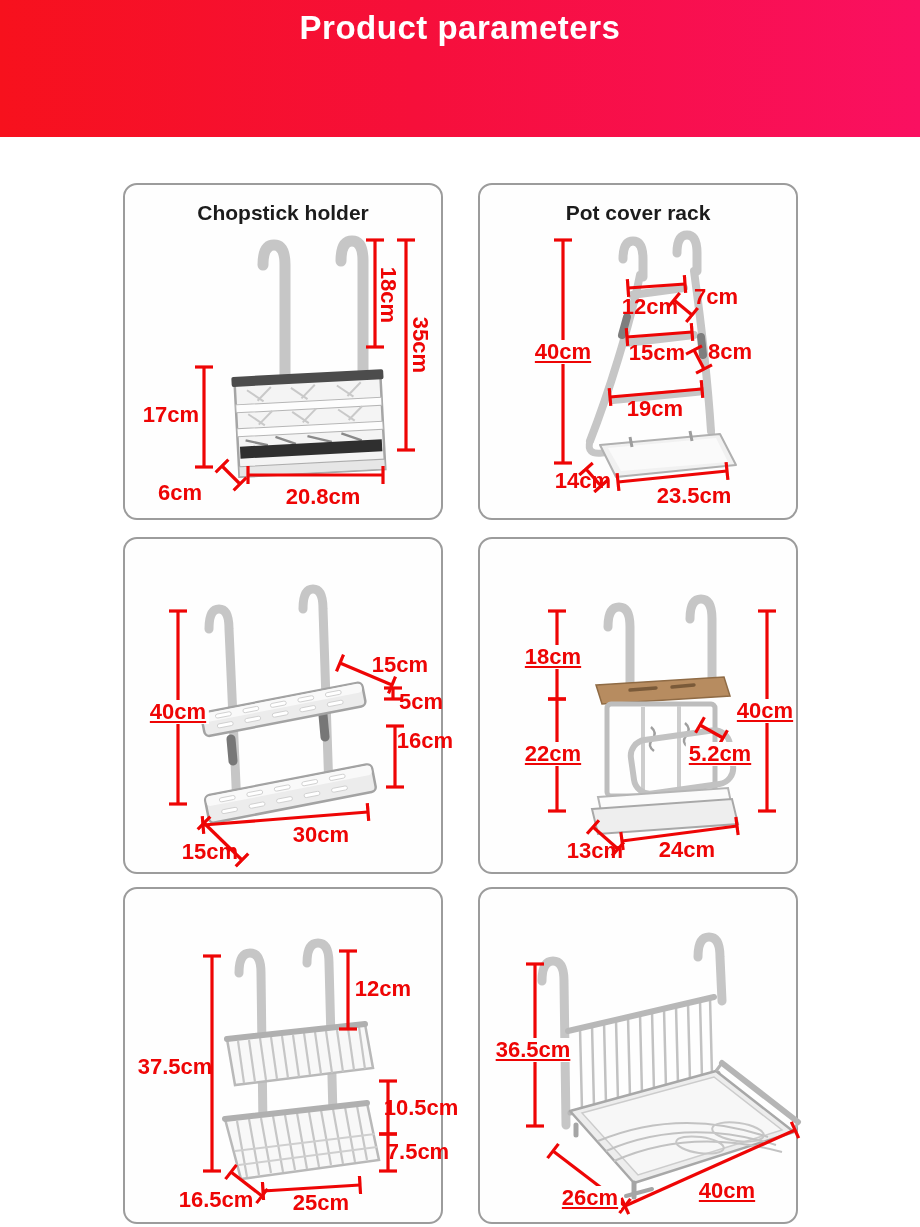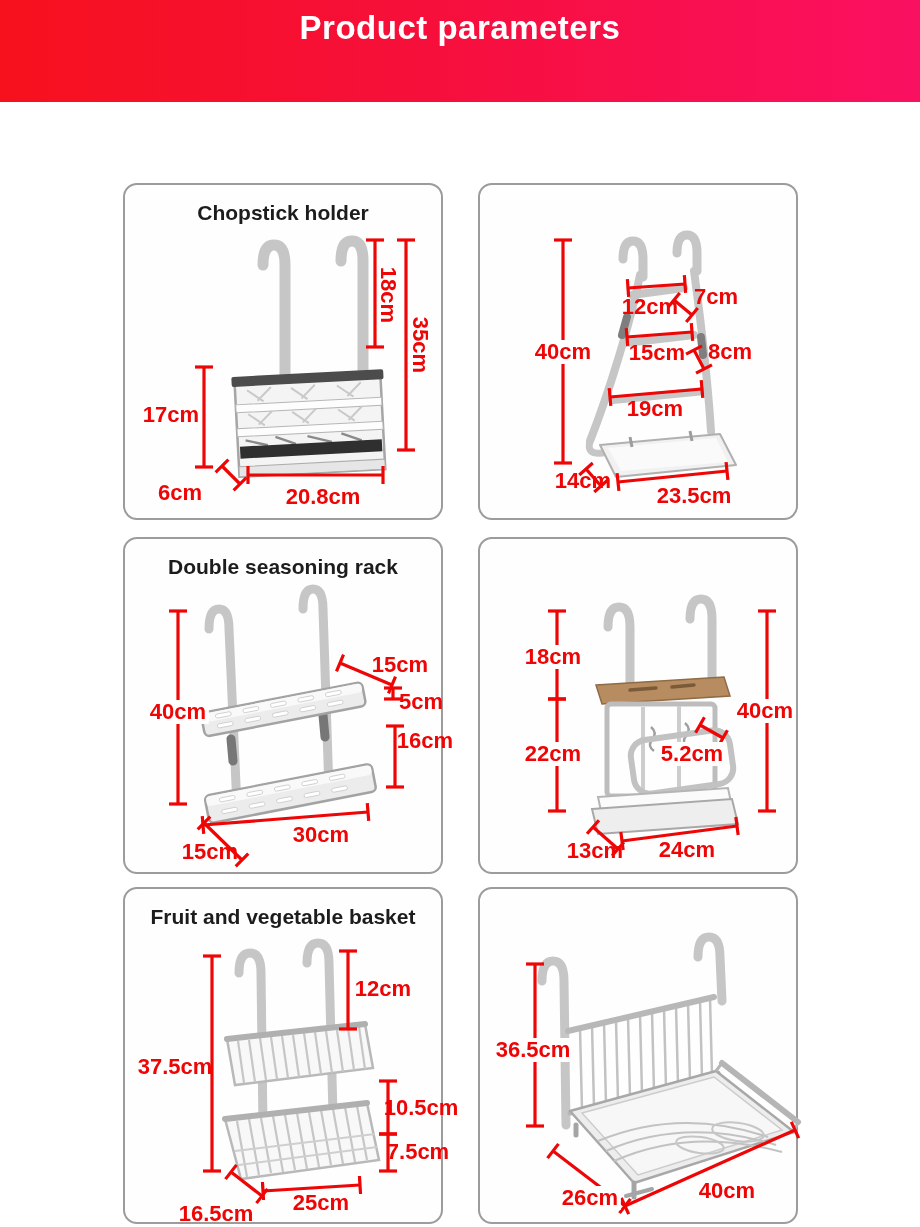--- a/index.html
+++ b/index.html
@@ -1,38 +1,38 @@
 <!DOCTYPE html>
 <html><head>
 <meta charset="utf-8">
 <style>
   html,body{margin:0;padding:0;background:#fff;}
   #stage{position:relative;width:920px;height:1227px;background:#ffffff;overflow:hidden;
          font-family:"Liberation Sans",sans-serif;}
   
-  .banner{position:absolute;left:0;top:0;width:920px;height:102px;
+  .banner{position:absolute;left:0;top:0;width:920px;height:137px;
           background:linear-gradient(90deg,#f7111d 0%,#f60f3a 45%,#fa1061 100%);}
   .banner-title{position:absolute;left:0;top:9px;width:100%;text-align:center;
           color:#ffffff;font-size:33px;font-weight:700;letter-spacing:.5px;}
   .banner-pill{position:absolute;left:50%;top:62px;transform:translateX(-50%);
           background:#ffffff;border-radius:22px;height:41px;line-height:41px;
           padding:0 26px;font-size:18px;font-weight:700;color:#111;
           box-shadow:0 1px 3px rgba(0,0,0,.18);white-space:nowrap;}
   
   .panel{position:absolute;width:320px;height:337px;box-sizing:border-box;
          border:2px solid #9c9c9c;border-radius:14px;background:#fefefe;}
   .p1{left:123px;top:183px}.p2{left:478px;top:183px}
   .p3{left:123px;top:537px}.p4{left:478px;top:537px}
   .p5{left:123px;top:887px}.p6{left:478px;top:887px}
   .ptitle{position:absolute;left:0;top:16px;width:100%;text-align:center;
           font-size:21px;font-weight:700;color:#1c1c1c;}
   .sketch{position:absolute;left:0;top:0;}
   .dim{position:absolute;color:#ee0505;font-weight:700;font-size:22px;line-height:1;
        white-space:nowrap;transform:translate(-50%,-50%);}
-  .dim.bg{background:#fefefe;padding:1px 3px;}
+  .dim.bg{background:#fefefe;padding:1px 3px;text-decoration:underline;}
   .dim.rot{transform:translate(-50%,-50%) rotate(90deg);}
   .dl{stroke:#ee0505;stroke-width:3.2;}
   .metal{stroke:#c6c6c6;fill:none;stroke-linecap:round;stroke-linejoin:round;}
 </style>
 </head>
 <body>
 
 <svg width="0" height="0" style="position:absolute" aria-hidden="true">
   <defs>
     <marker id="cap" markerUnits="userSpaceOnUse" markerWidth="4" markerHeight="20" refX="2" refY="10" orient="auto">
@@ -103,20 +103,21 @@
         <line class="dl" x1="83" y1="55" x2="83" y2="278" marker-start="url(#cap)" marker-end="url(#cap)"></line>
         <line class="dl" x1="148" y1="103" x2="205" y2="99" marker-start="url(#cap)" marker-end="url(#cap)"></line>
         <line class="dl" x1="194" y1="115" x2="212" y2="130" marker-start="url(#cap)" marker-end="url(#cap)"></line>
         <line class="dl" x1="147" y1="152" x2="212" y2="147" marker-start="url(#cap)" marker-end="url(#cap)"></line>
         <line class="dl" x1="214" y1="165" x2="224" y2="184" marker-start="url(#cap)" marker-end="url(#cap)"></line>
         <line class="dl" x1="130" y1="212" x2="222" y2="204" marker-start="url(#cap)" marker-end="url(#cap)"></line>
         <line class="dl" x1="106" y1="284" x2="121" y2="301" marker-start="url(#cap)" marker-end="url(#cap)"></line>
         <line class="dl" x1="138" y1="297" x2="247" y2="286" marker-start="url(#cap)" marker-end="url(#cap)"></line>
       </g>
     </svg>
+    <div class="ptitle">Pot cover rack</div>
     <span class="dim bg" style="left:83px;top:167px">40cm</span>
     <span class="dim" style="left:170px;top:122px">12cm</span>
     <span class="dim" style="left:236px;top:112px">7cm</span>
     <span class="dim" style="left:177px;top:168px">15cm</span>
     <span class="dim" style="left:250px;top:167px">8cm</span>
     <span class="dim" style="left:175px;top:224px">19cm</span>
     <span class="dim" style="left:103px;top:296px">14cm</span>
     <span class="dim" style="left:214px;top:311px">23.5cm</span>
   </div>
 
@@ -161,21 +162,20 @@
       </g>
       <g>
         <line class="dl" x1="53" y1="72" x2="53" y2="265" marker-start="url(#cap)" marker-end="url(#cap)"></line>
         <line class="dl" x1="215" y1="124" x2="267" y2="146" marker-start="url(#cap)" marker-end="url(#cap)"></line>
         <line class="dl" x1="268" y1="149" x2="268" y2="160" marker-start="url(#cap)" marker-end="url(#cap)"></line>
         <line class="dl" x1="270" y1="187" x2="270" y2="248" marker-start="url(#cap)" marker-end="url(#cap)"></line>
         <line class="dl" x1="78" y1="286" x2="243" y2="273" marker-start="url(#cap)" marker-end="url(#cap)"></line>
         <line class="dl" x1="79" y1="284" x2="117" y2="321" marker-start="url(#cap)" marker-end="url(#cap)"></line>
       </g>
     </svg>
-    <div class="ptitle">Double seasoning rack</div>
     <span class="dim bg" style="left:53px;top:173px">40cm</span>
     <span class="dim" style="left:275px;top:126px">15cm</span>
     <span class="dim" style="left:296px;top:163px">5cm</span>
     <span class="dim" style="left:300px;top:202px">16cm</span>
     <span class="dim" style="left:196px;top:296px">30cm</span>
     <span class="dim" style="left:85px;top:313px">15cm</span>
   </div>
 
   <div class="panel p4">
     <svg class="sketch" width="328" height="333" viewBox="0 0 328 333">
@@ -196,21 +196,21 @@
         <line class="dl" x1="77" y1="160" x2="77" y2="272" marker-start="url(#cap)" marker-end="url(#cap)"></line>
         <line class="dl" x1="287" y1="72" x2="287" y2="272" marker-start="url(#cap)" marker-end="url(#cap)"></line>
         <line class="dl" x1="220" y1="186" x2="243" y2="199" marker-start="url(#cap)" marker-end="url(#cap)"></line>
         <line class="dl" x1="113" y1="288" x2="138" y2="310" marker-start="url(#cap)" marker-end="url(#cap)"></line>
         <line class="dl" x1="142" y1="302" x2="257" y2="287" marker-start="url(#cap)" marker-end="url(#cap)"></line>
       </g>
     </svg>
     <span class="dim bg" style="left:73px;top:118px">18cm</span>
     <span class="dim bg" style="left:73px;top:215px">22cm</span>
     <span class="dim bg" style="left:285px;top:172px">40cm</span>
-    <span class="dim bg" style="left:212px;top:215px">5.2cm</span>
+    <span class="dim bg" style="left:240px;top:215px">5.2cm</span>
     <span class="dim" style="left:115px;top:312px">13cm</span>
     <span class="dim" style="left:207px;top:311px">24cm</span>
   </div>
 
   <div class="panel p5">
     <svg class="sketch" width="328" height="333" viewBox="0 0 328 333">
       <g class="metal" stroke-width="9">
         <path d="M114,84 Q114,64 125,64 Q136,64 136,84 L138,238"></path>
         <path d="M182,74 Q182,54 193,54 Q204,54 204,74 L208,226"></path>
       </g>
@@ -223,26 +223,25 @@
       <path d="M100,230 L242,214" stroke="#b0b0b0" stroke-width="6" stroke-linecap="round"></path>
       <g>
         <line class="dl" x1="223" y1="62" x2="223" y2="140" marker-start="url(#cap)" marker-end="url(#cap)"></line>
         <line class="dl" x1="87" y1="67" x2="87" y2="282" marker-start="url(#cap)" marker-end="url(#cap)"></line>
         <line class="dl" x1="263" y1="192" x2="263" y2="245" marker-start="url(#cap)" marker-end="url(#cap)"></line>
         <line class="dl" x1="263" y1="245" x2="263" y2="282" marker-start="url(#cap)" marker-end="url(#cap)"></line>
         <line class="dl" x1="106" y1="283" x2="137" y2="307" marker-start="url(#cap)" marker-end="url(#cap)"></line>
         <line class="dl" x1="138" y1="302" x2="235" y2="296" marker-start="url(#cap)" marker-end="url(#cap)"></line>
       </g>
     </svg>
-    <div class="ptitle">Fruit and vegetable basket</div>
     <span class="dim" style="left:258px;top:100px">12cm</span>
     <span class="dim" style="left:50px;top:178px">37.5cm</span>
     <span class="dim" style="left:296px;top:219px">10.5cm</span>
     <span class="dim" style="left:293px;top:263px">7.5cm</span>
-    <span class="dim" style="left:91px;top:325px">16.5cm</span>
+    <span class="dim" style="left:91px;top:311px">16.5cm</span>
     <span class="dim" style="left:196px;top:314px">25cm</span>
   </div>
 
   <div class="panel p6">
     <svg class="sketch" width="328" height="333" viewBox="0 0 328 333">
       <g class="metal" stroke-width="9">
         <path d="M62,92 Q62,72 73,72 Q84,72 84,92 L86,236"></path>
         <path d="M218,68 Q218,48 229,48 Q240,48 240,68 L242,112"></path>
       </g>
       <path d="M100,139 L102,221 M112,136 L114,218 M124,133 L126,215 M136,131 L138,212 M148,128 L150,208 M160,125 L162,205 M172,122 L174,202 M184,120 L186,199 M196,117 L198,195 M208,114 L210,192 M220,111 L222,189 M230,109 L232,186" stroke="#c2c2c2" stroke-width="2.5"></path>

